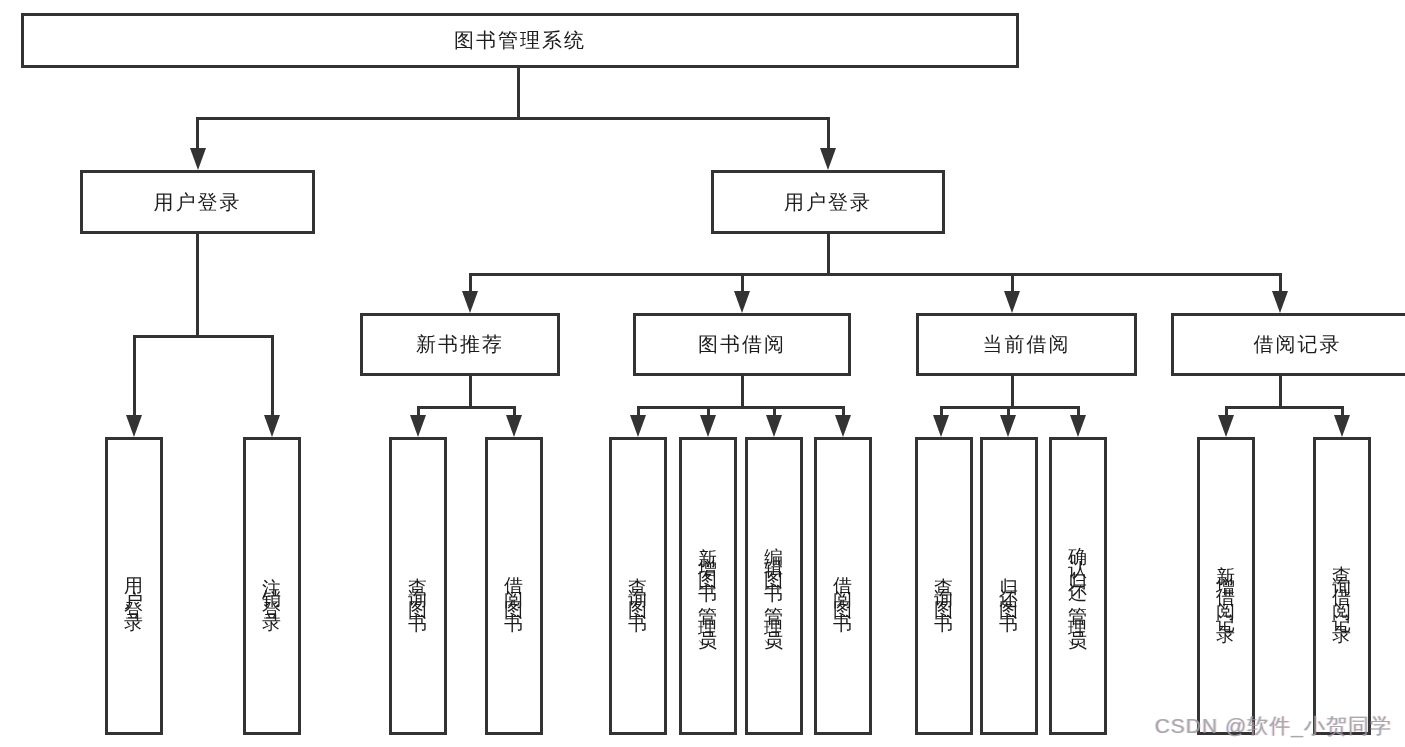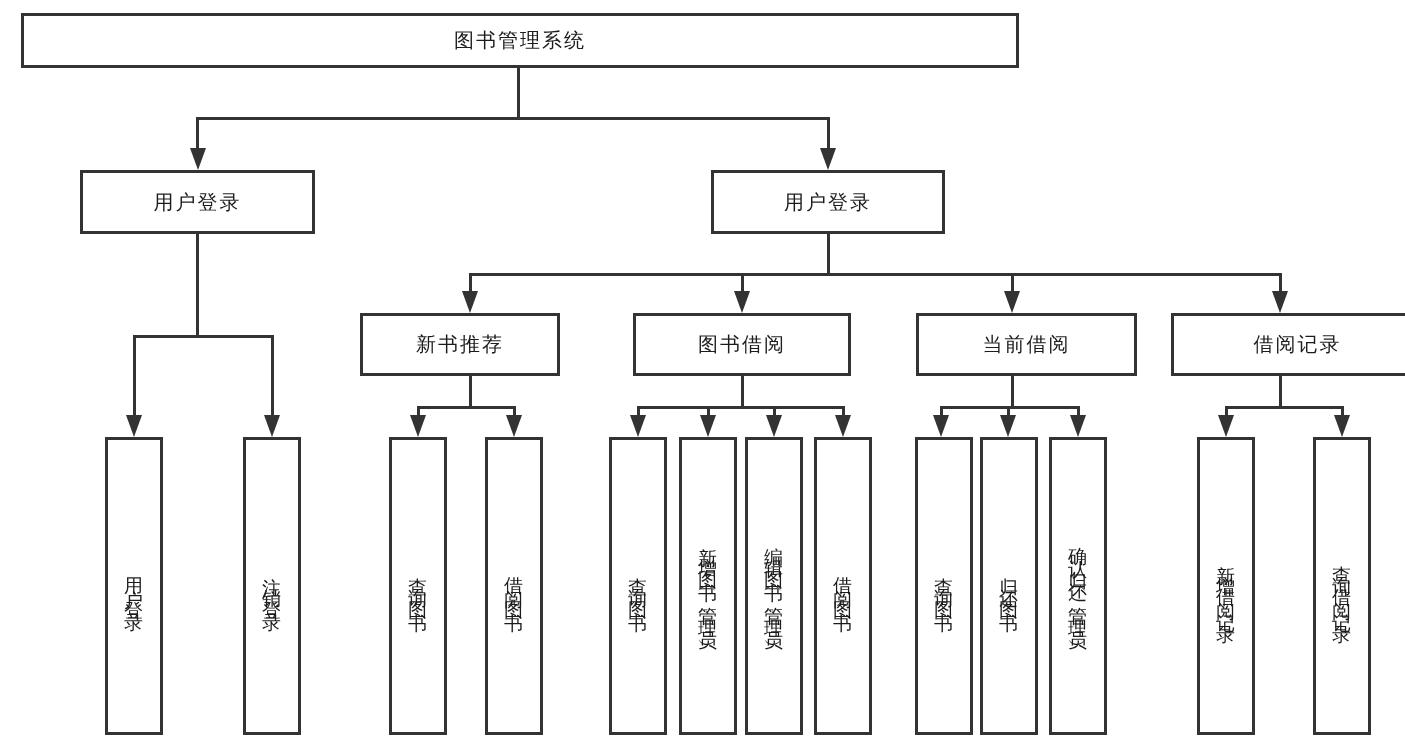--- a/index.html
+++ b/index.html
@@ -158,14 +158,15 @@
     <span class="vlbl">确认归还（管理员）</span>
   </div>
 
   <div class="box leaf" style="left:1197px;">
     <span class="vlbl">新增借阅记录</span>
   </div>
   <div class="box leaf" style="left:1313px;">
     <span class="vlbl">查询借阅记录</span>
   </div>
 
+  <div class="watermark">CSDN @软件_小贺同学</div>
 
 </div>
 
 </body></html>

